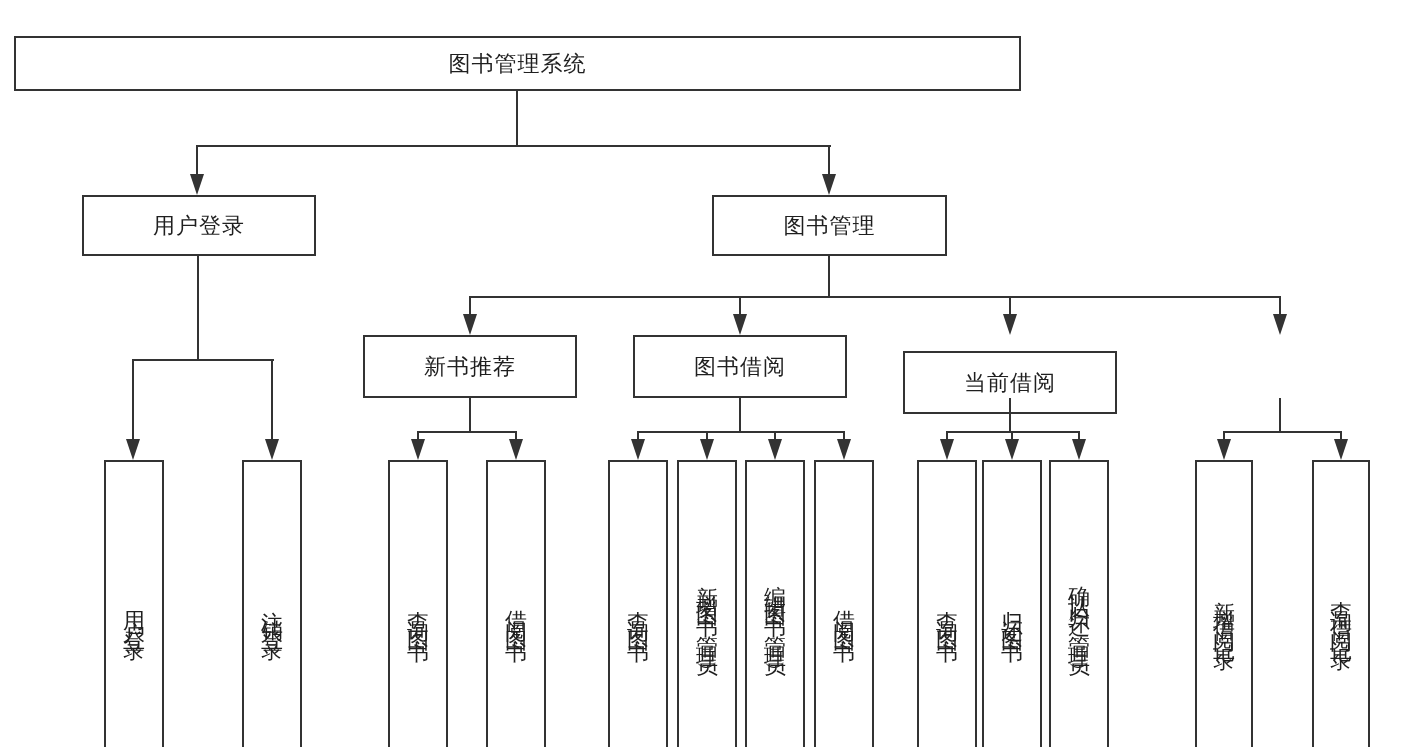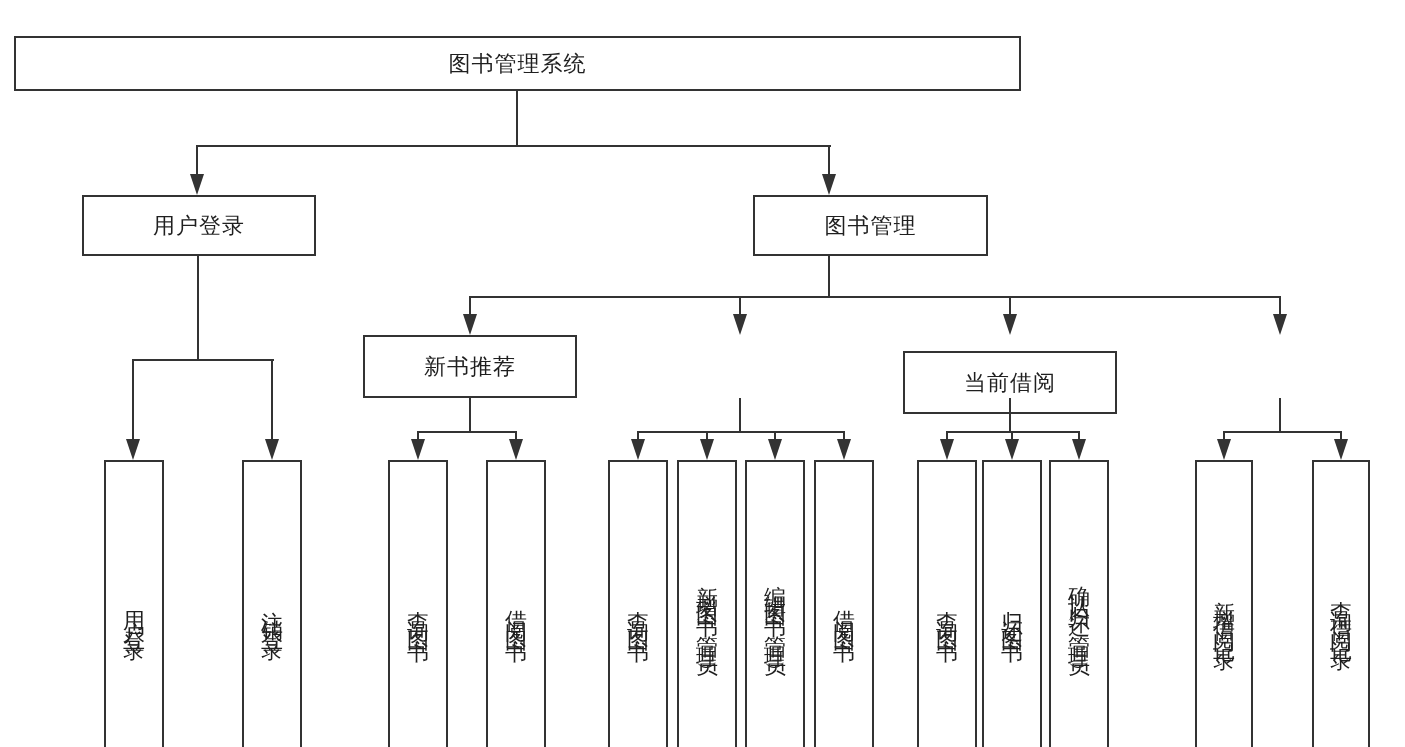--- a/index.html
+++ b/index.html
@@ -70,41 +70,42 @@
   <div class="box h-box" style="left:14px; top:13px; width:1007px; height:55px;">图书管理系统</div>
 
   <div class="vline" style="left:516px; top:68px; height:54px;"></div>
   <div class="hline" style="left:196px; top:122px; width:635px;"></div>
   <div class="vline" style="left:196px; top:122px; height:31px;"></div>
   <div class="arrow" style="left:190px; top:151px;"></div>
   <div class="vline" style="left:828px; top:122px; height:31px;"></div>
   <div class="arrow" style="left:822px; top:151px;"></div>
 
   <div class="box h-box" style="left:82px; top:172px; width:234px; height:61px;">用户登录</div>
-  <div class="box h-box" style="left:753px; top:172px; width:235px; height:61px;">图书管理</div>
+  <div class="box h-box" style="left:712px; top:172px; width:235px; height:61px;">图书管理</div>
 
   <div class="vline" style="left:197px; top:233px; height:103px;"></div>
   <div class="hline" style="left:132px; top:336px; width:142px;"></div>
   <div class="vline" style="left:132px; top:336px; height:81px;"></div>
   <div class="arrow" style="left:126px; top:416px;"></div>
   <div class="vline" style="left:271px; top:336px; height:81px;"></div>
   <div class="arrow" style="left:265px; top:416px;"></div>
 
   <div class="vline" style="left:828px; top:233px; height:40px;"></div>
   <div class="hline" style="left:469px; top:273px; width:812px;"></div>
   <div class="vline" style="left:469px; top:273px; height:20px;"></div>
   <div class="arrow" style="left:463px; top:291px;"></div>
   <div class="vline" style="left:739px; top:273px; height:20px;"></div>
   <div class="arrow" style="left:733px; top:291px;"></div>
   <div class="vline" style="left:1009px; top:273px; height:20px;"></div>
   <div class="arrow" style="left:1003px; top:291px;"></div>
   <div class="vline" style="left:1279px; top:273px; height:20px;"></div>
   <div class="arrow" style="left:1273px; top:291px;"></div>
 
   <div class="box h-box" style="left:363px; top:312px; width:214px; height:63px;">新书推荐</div>
+  <div class="box h-box" style="left:633px; top:312px; width:214px; height:63px;">图书借阅</div>
   <div class="box h-box" style="left:903px; top:328px; width:214px; height:63px;">当前借阅</div>
 
   <div class="vline" style="left:469px; top:375px; height:33px;"></div>
   <div class="hline" style="left:417px; top:408px; width:100px;"></div>
   <div class="vline" style="left:417px; top:408px; height:9px;"></div>
   <div class="arrow" style="left:411px; top:416px;"></div>
   <div class="vline" style="left:515px; top:408px; height:9px;"></div>
   <div class="arrow" style="left:509px; top:416px;"></div>
 
   <div class="vline" style="left:739px; top:375px; height:33px;"></div>

